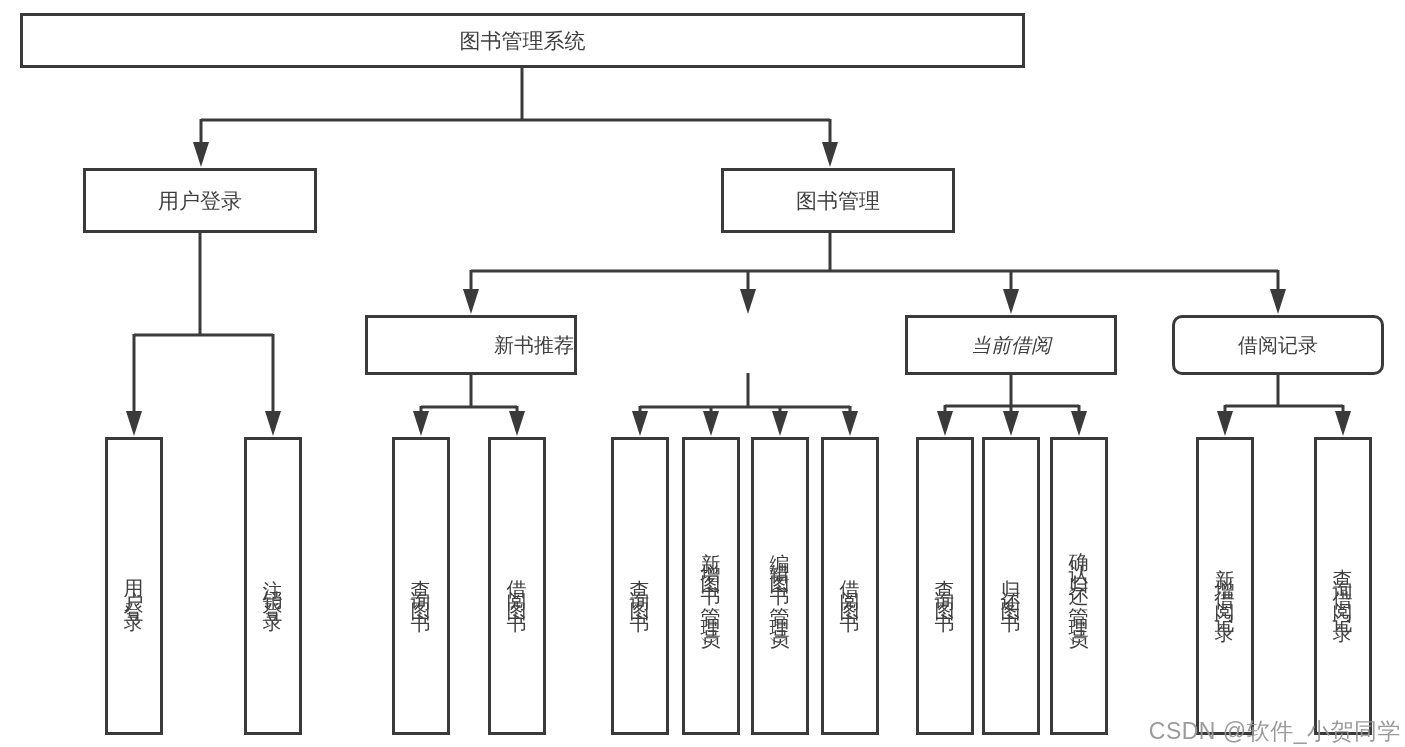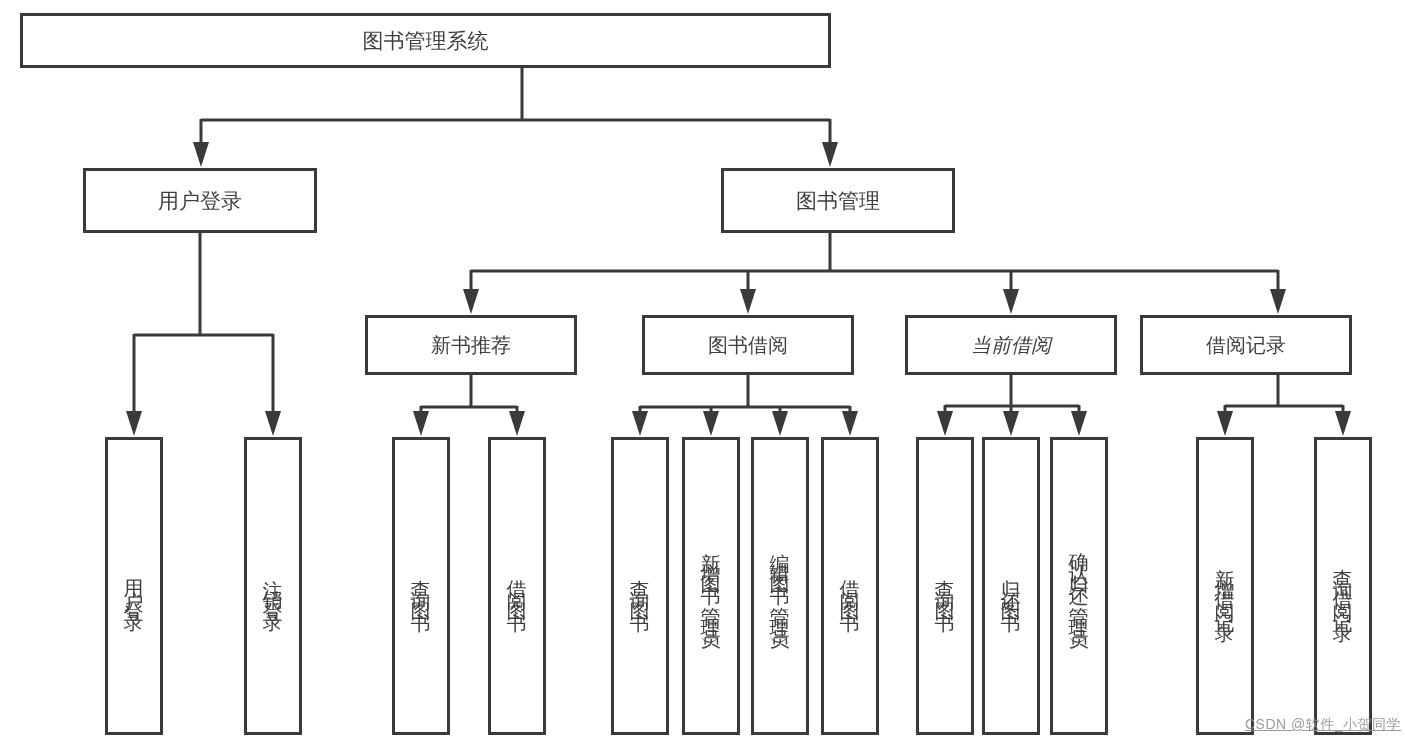--- a/index.html
+++ b/index.html
@@ -21,51 +21,50 @@
     position: absolute;
     box-sizing: border-box;
     background: #ffffff;
     border: 3px solid #3a3a3a;
     display: flex;
     align-items: center;
     justify-content: center;
     color: #3f3f3f;
     z-index: 2;
   }
-  .node.root  { left: 20px;  top: 13px;  width: 811px; height: 55px; font-size: 21px; }
+  .node.root  { left: 20px;  top: 13px;  width: 1005px; height: 55px; font-size: 21px; }
   .node.lvl2  { top: 168px; width: 234px; height: 65px; font-size: 21px; }
   .node.lvl3  { top: 315px; width: 212px; height: 60px; font-size: 20px; }
   .node.leaf  { top: 437px; width: 58px;  height: 298px; }
   .leaf .vtext {
     writing-mode: vertical-rl;
     text-orientation: mixed;
     font-size: 20px;
     letter-spacing: 11px;
     line-height: 1;
     white-space: nowrap;
     color: #3f3f3f;
   }
   .watermark {
     position: absolute;
     right: 4px;
     top: 716px;
-    font-size: 14px;
+    font-size: 23px;
     color: rgba(150, 150, 150, 0.95);
     letter-spacing: 0.5px;
     z-index: 5;
     white-space: nowrap;
-    text-decoration: underline;
   }
   
   .p-user   { left: 83px; }
   .p-mgmt   { left: 713px; margin-left: 8px; }
-  .p-newrec { left: 365px; }
+  .p-newrec { left: 365px; justify-content: flex-end; }
   .p-borrow { left: 642px; }
   .p-curr   { left: 905px; font-style: italic; }
-  .p-record { left: 1140px; }
+  .p-record { left: 1172px; border-radius: 10px; }
   .p-l1  { left: 105px; }
   .p-l2  { left: 244px; }
   .p-l3  { left: 392px; }
   .p-l4  { left: 488px; }
   .p-l5  { left: 611px; }
   .p-l6  { left: 682px; }
   .p-l7  { left: 751px; }
   .p-l8  { left: 821px; }
   .p-l9  { left: 916px; }
   .p-l10 { left: 982px; }
@@ -125,23 +124,20 @@
   <div class="node lvl2 p-user">
     <span>用户登录</span>
   </div>
   <div class="node lvl2 p-mgmt">
     <span>图书管理</span>
   </div>
 
   <div class="node lvl3 p-newrec">
     <span>新书推荐</span>
   </div>
-  <div class="node lvl3 p-borrow">
-    <span>图书借阅</span>
-  </div>
   <div class="node lvl3 p-curr">
     <span>当前借阅</span>
   </div>
   <div class="node lvl3 p-record">
     <span>借阅记录</span>
   </div>
 
   <div class="node leaf p-l1">
     <span class="vtext">用户登录</span>
   </div>

